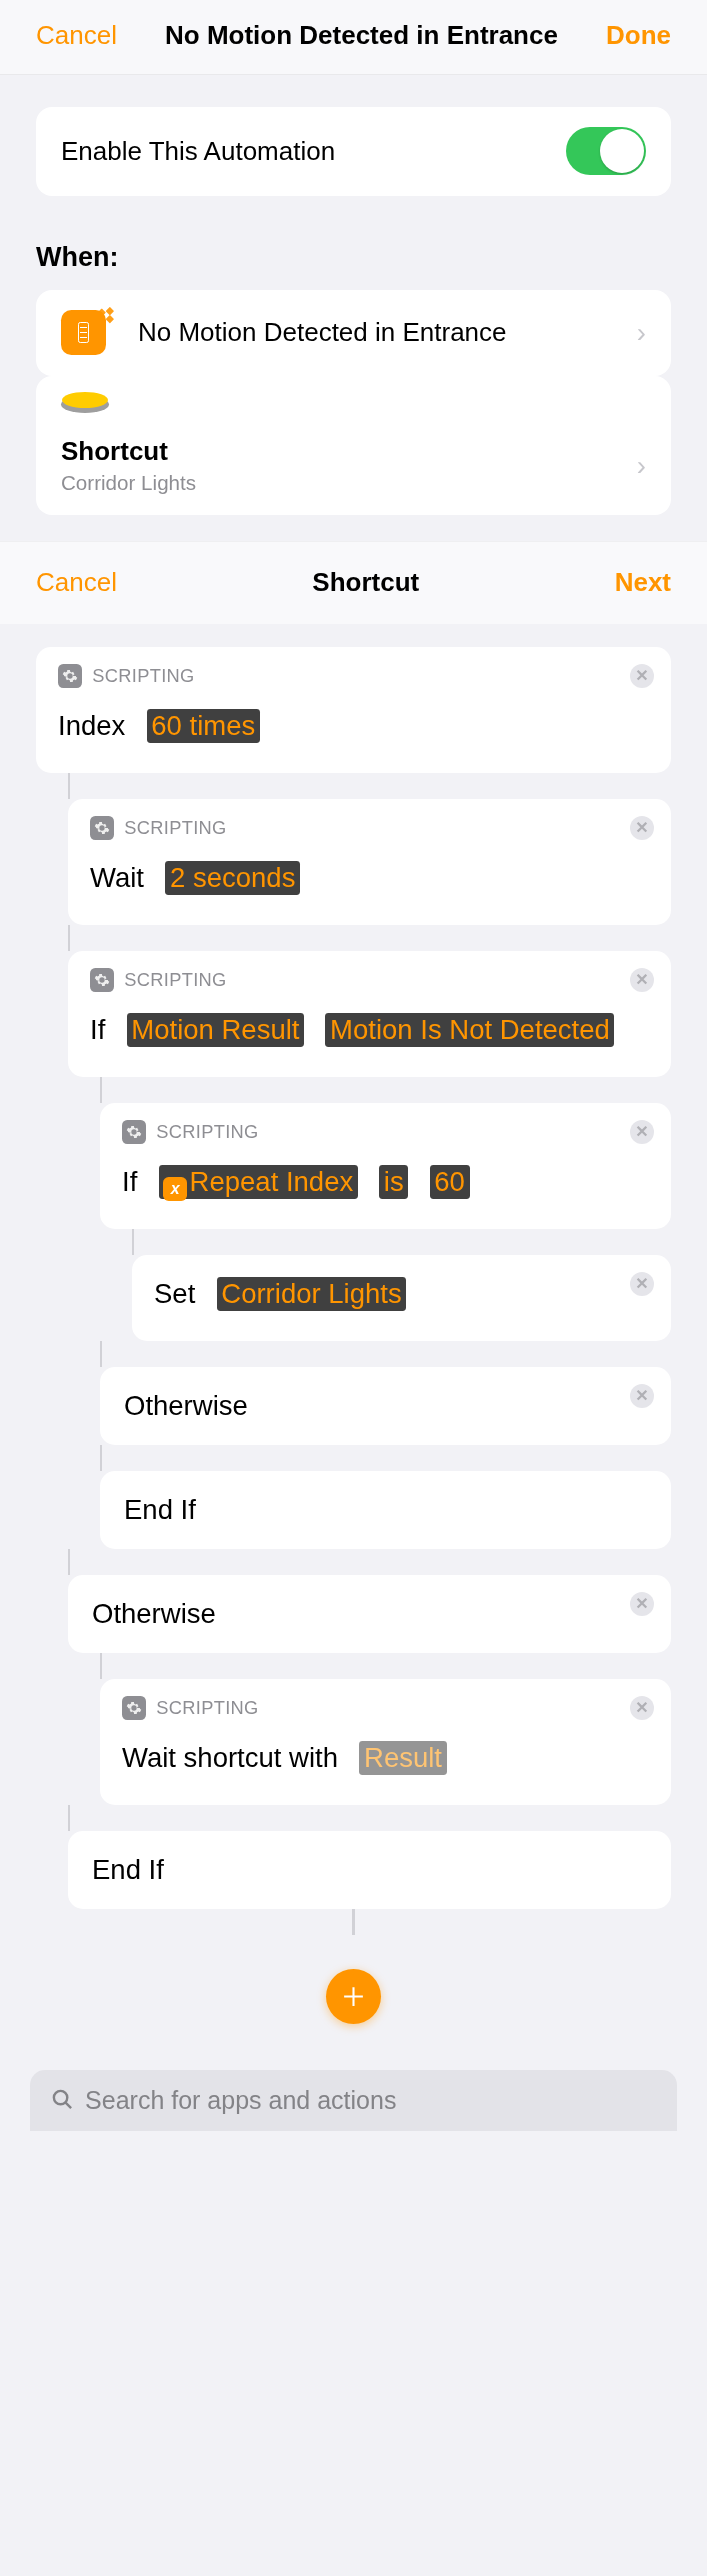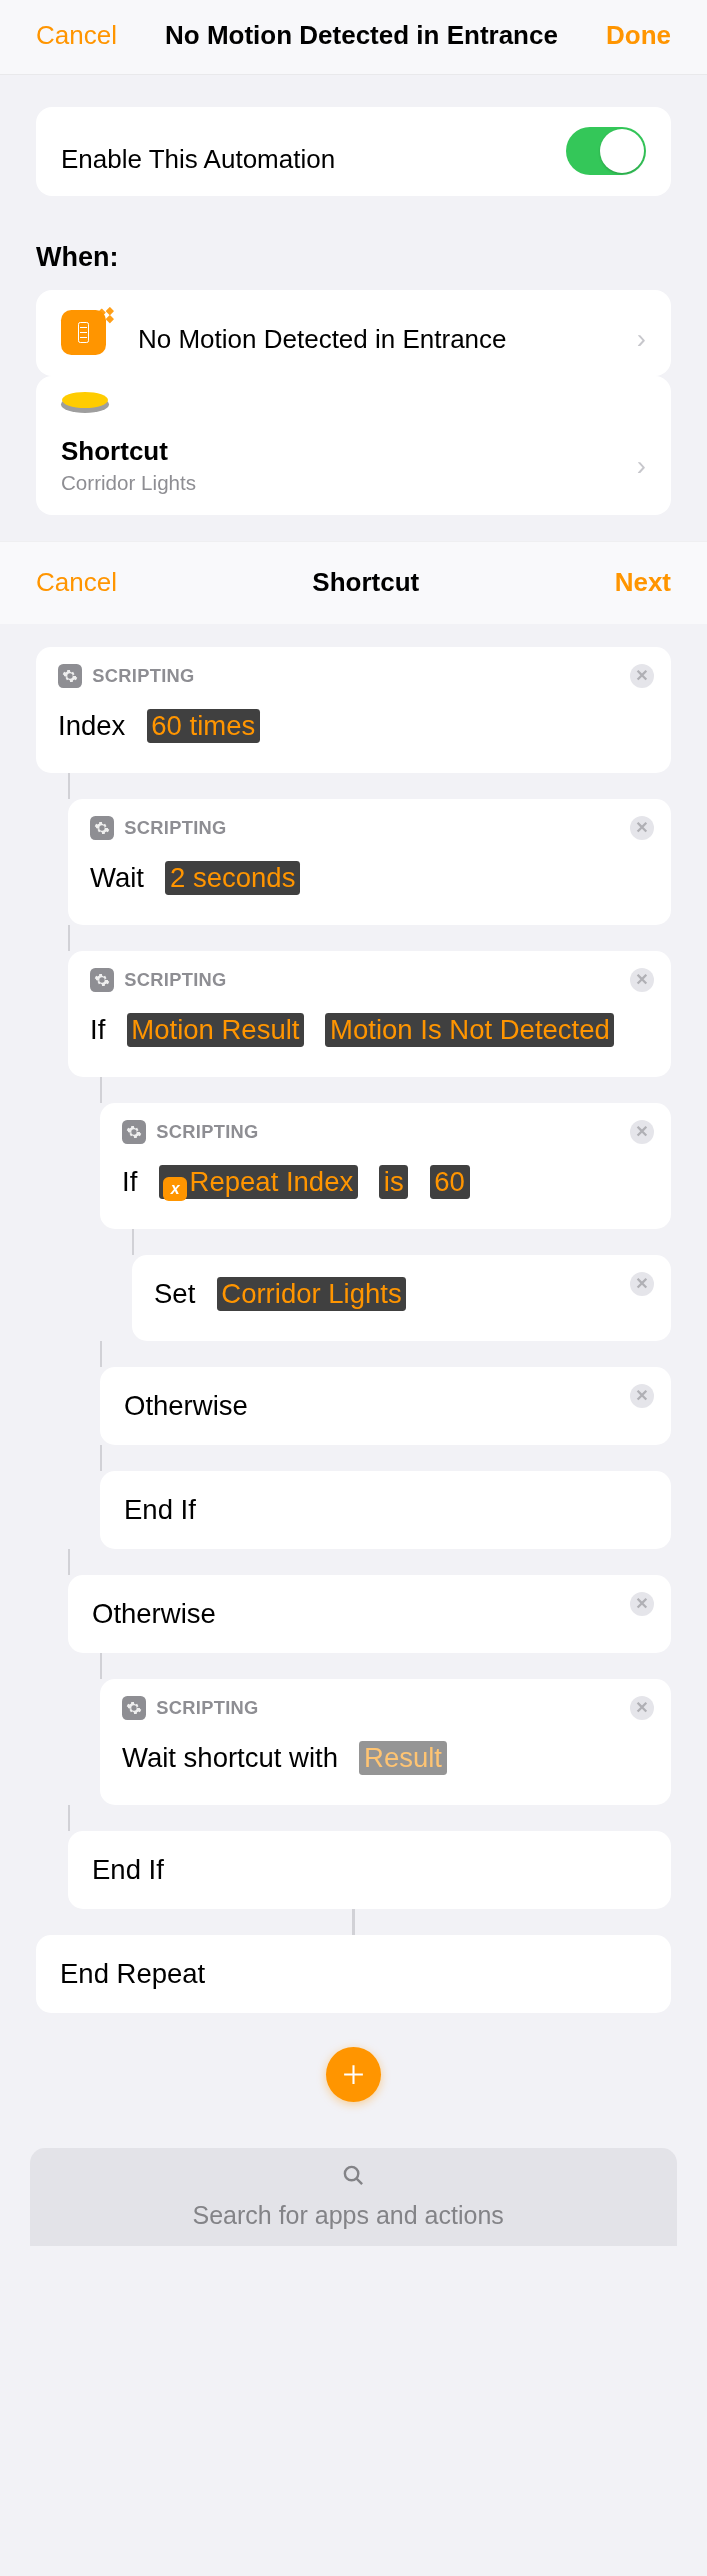--- a/index.html
+++ b/index.html
@@ -9,21 +9,21 @@
 
 .hdr { display: flex; align-items: center; justify-content: space-between; padding: 19.5px 36px 23px; background: #f8f8fa; border-bottom: 0.6px solid rgba(0,0,0,0.06); }
 .hdr2 { display: flex; align-items: center; justify-content: space-between; padding: 25px 36px 25px; background: #f9f9fb; border-top: 0.6px solid rgba(0,0,0,0.04); border-bottom: 0.6px solid rgba(255,255,255,0); }
 .hlink { color: #ff9500; font-size: 26px; font-weight: 400; }
 .htitle { color: #000; font-size: 26px; font-weight: 600; text-align: center; }
 
 
 .section-label { font-size: 27px; font-weight: 700; color: #000; padding: 46px 36px 17px; }
 
 
-.card { background: #fff; border-radius: 16px; margin: 0 36px; padding: 20.6px 25px; display: flex; align-items: flex-end; }
+.card { background: #fff; border-radius: 16px; margin: 0 36px; padding: 20.6px 25px; display: flex; align-items: center; }
 .row { display: flex; align-items: center; width: 100%; }
 .grow { flex: 1; }
 
 
 .toggle { width: 80px; height: 48px; border-radius: 24px; background: #34c759; position: relative; flex-shrink: 0; }
 .knob { width: 44px; height: 44px; border-radius: 50%; background: #fff; position: absolute; right: 2.3px; top: 2.3px; box-shadow: 0 1.1px 2.3px rgba(0,0,0,0.2); }
 
 
 .sensor-icon { width: 45px; height: 45px; border-radius: 10.3px; background: #ff9500; flex-shrink: 0; position: relative; display:flex; align-items:center; justify-content:center; }
 .sensor-icon::after { content: ""; position: absolute; right: -6.9px; top: -2.3px; width: 5.7px; height: 5.7px; background: #ff9500; border-radius: 0.6px; transform: rotate(45deg); box-shadow: 5.7px 5.7px 0 #ff9500, -4.6px 6.9px 0 #ff9500; opacity: 0.9; }
@@ -38,21 +38,21 @@
 .disc::before { content: ""; position: absolute; left: 1.1px; top: -4.6px; width: 46px; height: 16px; border-radius: 50%; background: #ffcc00; }
 
 
 .editor { padding: 23px 36px 0; }
 
 .step { background: #fff; border-radius: 15px; padding: 17px 22px 25px 22px; position: relative; margin-bottom: 0; }
 .step-hdr { display: flex; align-items: center; gap: 10.3px; margin-bottom: 16px; }
 .gear { width: 24px; height: 24px; border-radius: 5.2px; background: #8e8e93; display: flex; align-items: center; justify-content: center; flex-shrink: 0; }
 .gear svg { width: 16px; height: 16px; fill: #eee; }
 .home-ic { width: 24px; height: 24px; display: flex; align-items: center; justify-content: center; flex-shrink: 0; }
-.cat { font-size: 18.3px; font-weight: 700; color: #8e8e93; letter-spacing: 0.3px; }
+.cat { font-size: 18.3px; font-weight: 400; color: #8e8e93; letter-spacing: 0.3px; }
 .xbtn { position: absolute; right: 17px; top: 17px; width: 24px; height: 24px; border-radius: 50%; background: #e5e5ea; color: #b0b0b5; display: flex; align-items: center; justify-content: center; font-size: 16px; font-weight: 700; line-height: 1; }
 .step-body { font-size: 27.5px; font-weight: 400; line-height: 1.6; }
 .kw { color: #000; }
 .token { color: #ff9500; background: #404040; padding: 1.1px 4.6px; border-radius: 3.4px; }
 .badge-var { display:inline-flex; align-items:center; justify-content:center; width: 24px; height: 24px; border-radius: 5.7px; background: #ff9500; color: #fff; font-size: 16px; font-style: italic; font-weight: 600; vertical-align: -2.3px; margin-right: 2.3px; }
 
 .connector { width: 2.3px; height: 26px; background: #d1d1d6; margin: 0 auto; }
 
 .indent-1 { margin-left: 32px; }
 .indent-2 { margin-left: 64px; }
@@ -60,21 +60,21 @@
 
 .simple-block { background: #fff; border-radius: 15px; padding: 23px 24px; font-size: 27.5px; color: #000; position: relative; }
 
 
 .add-wrap { display: flex; justify-content: center; padding: 34px 0 46px; }
 .add-btn { width: 55px; height: 55px; border-radius: 50%; background: #ff9500; color: #fff; display: flex; align-items: center; justify-content: center; box-shadow: 0 2.3px 9.2px rgba(255,149,0,0.4); }
 .add-btn svg { width: 25px; height: 25px; fill: #fff; }
 
 
 .search-wrap { padding: 0 30px 23px; }
-.search { background: #e3e3e8; border-radius: 15px 15px 0 0; padding: 16px 20.6px; display: flex; align-items: center; gap: 11.5px; flex-direction: column; }
+.search { background: #e3e3e8; border-radius: 15px 15px 0 0; padding: 16px 20.6px; display: flex; align-items: center; gap: 11.5px; }
 .search-ic { color: #838387; }
 .search-input { border: none; background: transparent; font-size: 25px; color: #838387; outline: none; flex: 1; }
 .search-input::placeholder { color: #838387; }
 
 .cardtext { font-size: 26px; color: #000; }
 .cardtext-sm { font-size: 20.6px; color: #8e8e93; margin-top: 3.4px; }
 .cardtext-b { font-size: 26px; font-weight: 600; color: #000; }
 
 .sp { display:inline-block; width: 13.8px; }
 </style>
@@ -255,23 +255,20 @@
     </div>
 
     <div class="connector indent-1"></div>
 
     <div class="simple-block indent-1">
       <span>End If</span>
     </div>
 
     <div class="connector"></div>
 
-    <div class="simple-block">
-      <span>End Repeat</span>
-    </div>
 
     <div class="add-wrap">
       <div class="add-btn">
         <svg viewBox="0 0 24 24">
             <path d="M11 3h2v8h8v2h-8v8h-2v-8H3v-2h8z"></path>
           </svg>
       </div>
     </div>
 
   </div>

